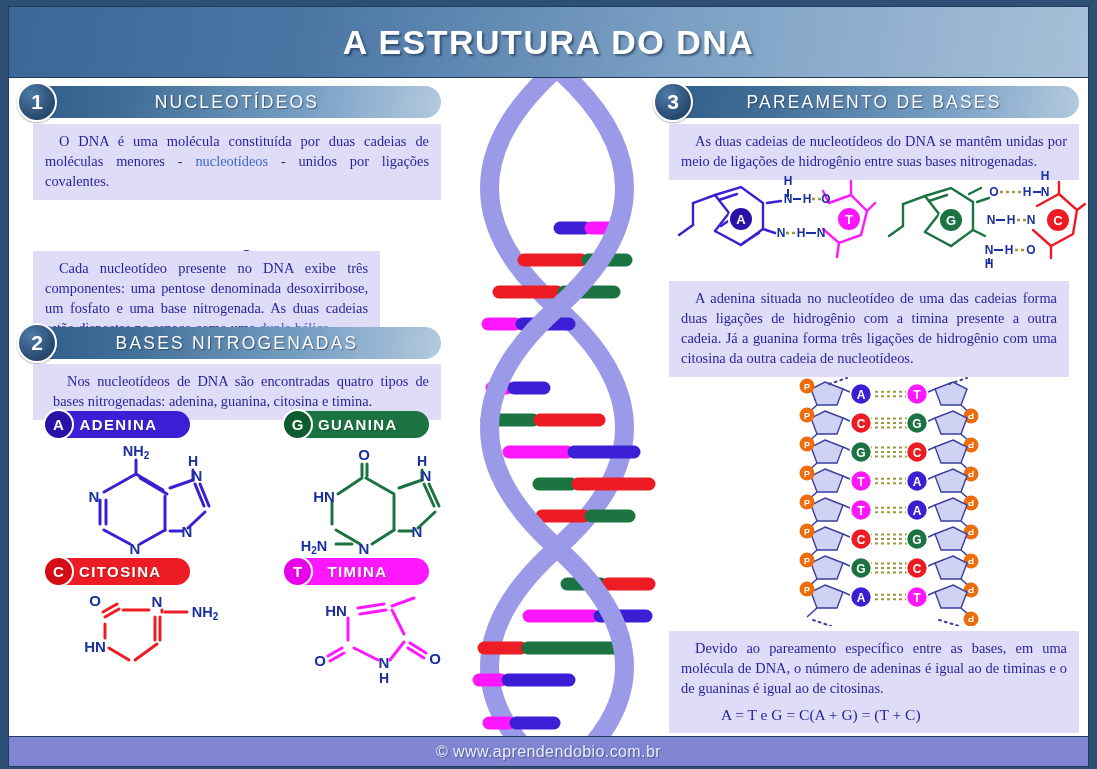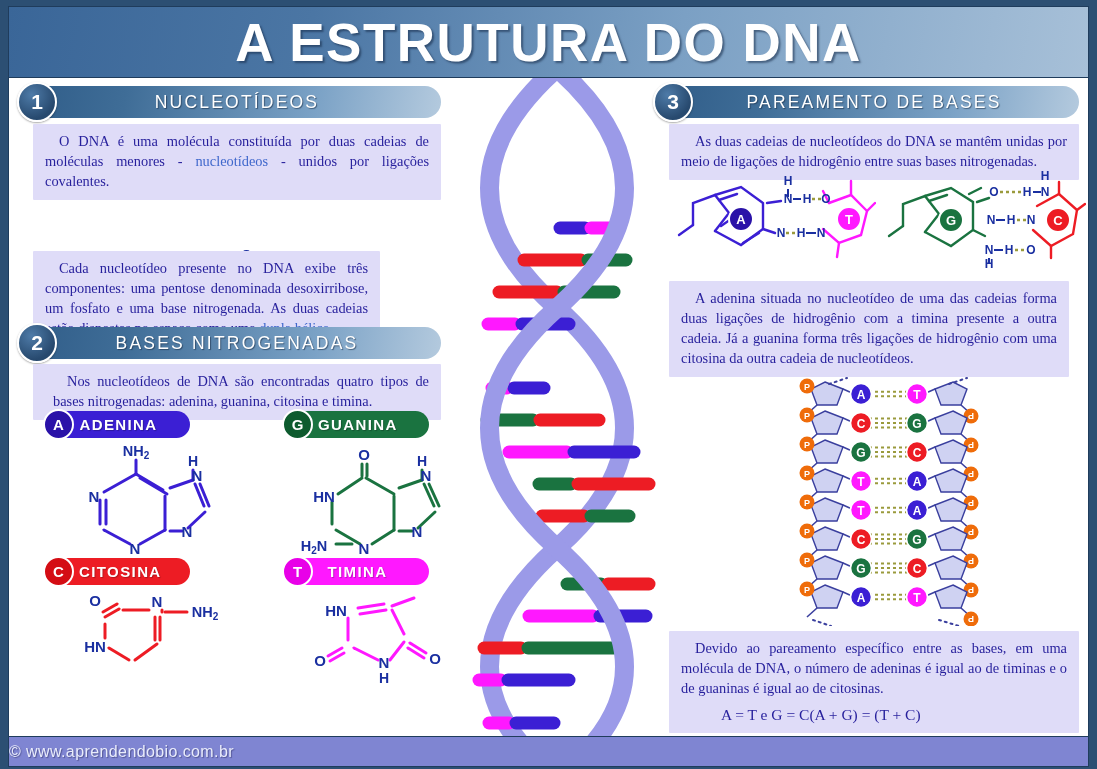--- a/index.html
+++ b/index.html
@@ -25,21 +25,21 @@
   .title-banner {
     position: relative;
     height: 72px;
     background: linear-gradient(100deg, #3a6698 0%, #4b76a4 28%, #7ba0c4 62%, #a7c0d8 100%);
     border: 1px solid #1f3c5c;
     display: flex;
     align-items: center;
     justify-content: center;
   }
   .title-text {
-    font-size: 53px;
+    font-size: 34px;
     font-weight: bold;
     color: #ffffff;
     letter-spacing: 1.5px;
     text-shadow: 2px 2px 2px rgba(20,40,70,.55);
     white-space: nowrap;
   }
 
   
   .canvas {
     position: relative;
@@ -50,21 +50,21 @@
     overflow: hidden;
   }
 
   
   .footer {
     height: 31px;
     background: #7f85d2;
     border: 1px solid #1f3c5c;
     display: flex;
     align-items: center;
-    justify-content: flex-start;
+    justify-content: center;
   }
   .footer-text {
     color: #e9ecfb;
     font-size: 16px;
     letter-spacing: .4px;
     text-shadow: 1px 1px 1px rgba(40,40,90,.5);
   }
 
   
   .sec-header {

